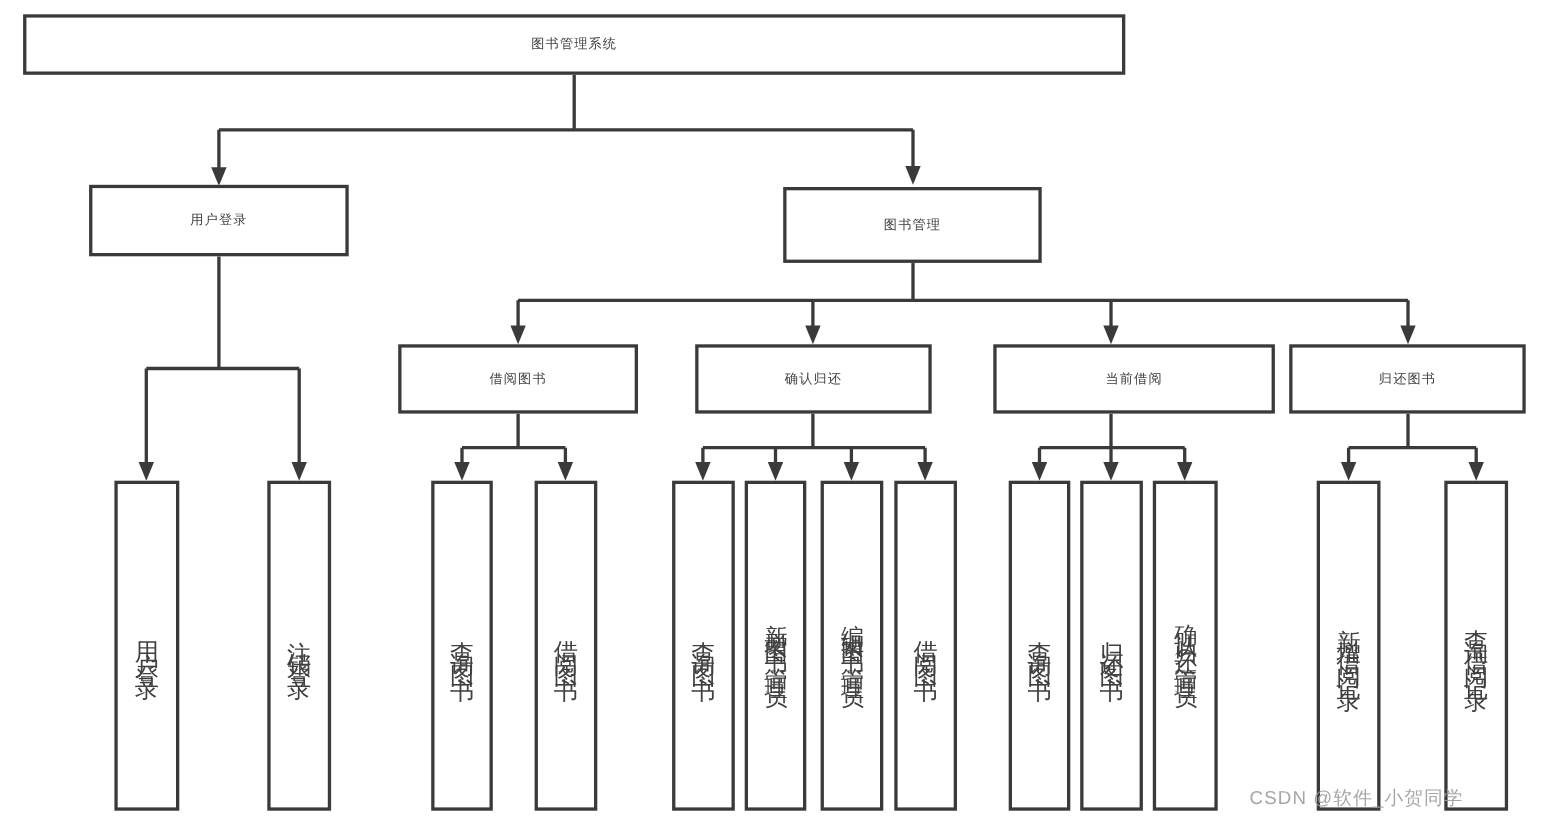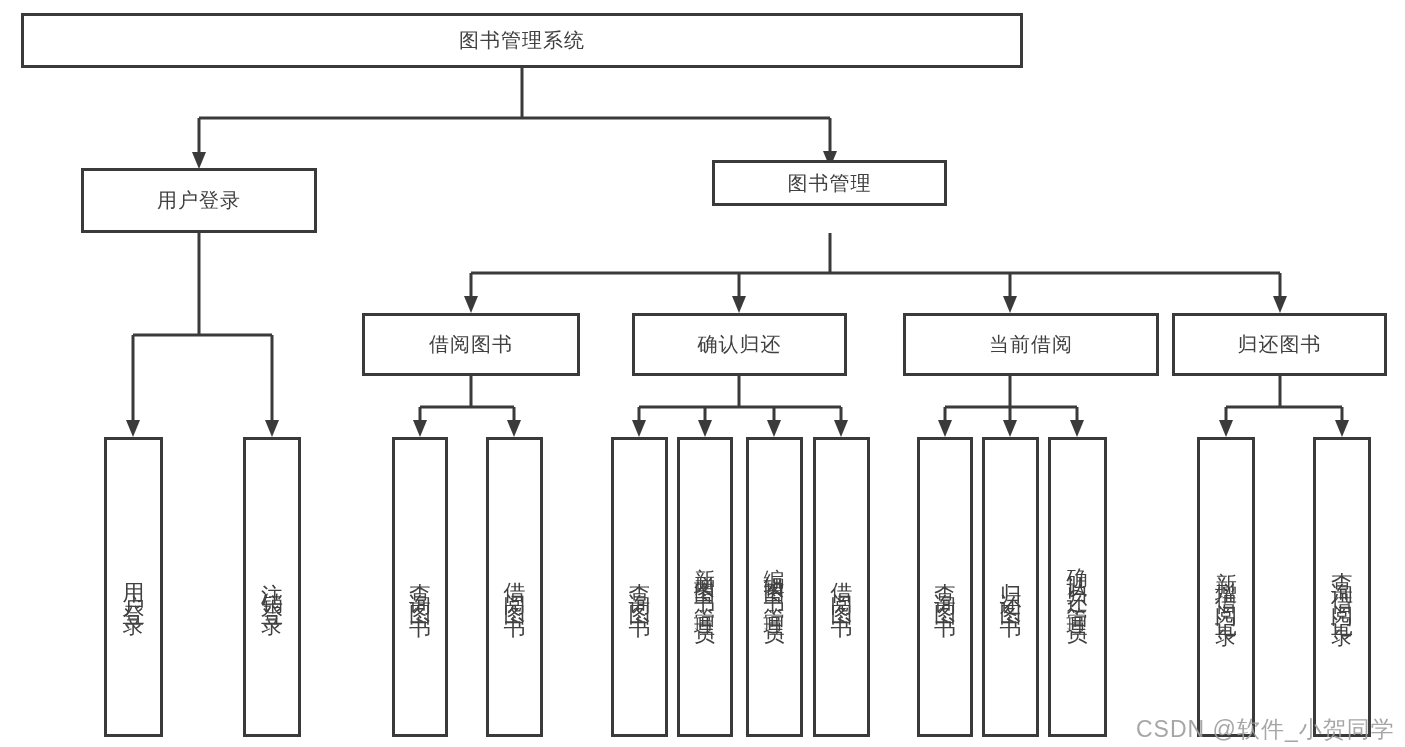--- a/index.html
+++ b/index.html
@@ -15,39 +15,39 @@
     position:absolute;
     box-sizing:border-box;
     border:3px solid #3a3a3a;
     background:#ffffff;
     display:flex;
     align-items:center;
     justify-content:center;
     color:#404040;
   }
   .box.h span{
-    font-size:20px;
+    font-size:12px;
     letter-spacing:1px;
     white-space:nowrap;
   }
   .box.v span{
     writing-mode:vertical-rl;
     text-orientation:mixed;
     font-size:22px;
     letter-spacing:11px;
     line-height:1;
   }
   .box.v.long span{
     font-size:21px;
     letter-spacing:8px;
   }
   .watermark{
     position:absolute;
     left:1136px;top:714px;
-    font-size:23px;
+    font-size:17px;
     color:rgba(158,158,158,0.92);
     letter-spacing:1px;
     white-space:nowrap;
     z-index:5;
   }
 </style>
 </head>
 <body>
 
 <div class="canvas">
@@ -92,21 +92,21 @@
     </g>
   </svg>
 
   <div class="box h" style="left:21px;top:13px;width:1002px;height:55px">
     <span>图书管理系统</span>
   </div>
 
   <div class="box h" style="left:81px;top:168px;width:236px;height:65px">
     <span>用户登录</span>
   </div>
-  <div class="box h" style="left:712px;top:160px;width:235px;height:46px">
+  <div class="box h" style="left:712px;top:170px;width:235px;height:69px">
     <span>图书管理</span>
   </div>
 
   <div class="box h" style="left:362px;top:313px;width:218px;height:63px">
     <span>借阅图书</span>
   </div>
   <div class="box h" style="left:632px;top:313px;width:215px;height:63px">
     <span>确认归还</span>
   </div>
   <div class="box h" style="left:903px;top:313px;width:256px;height:63px">

